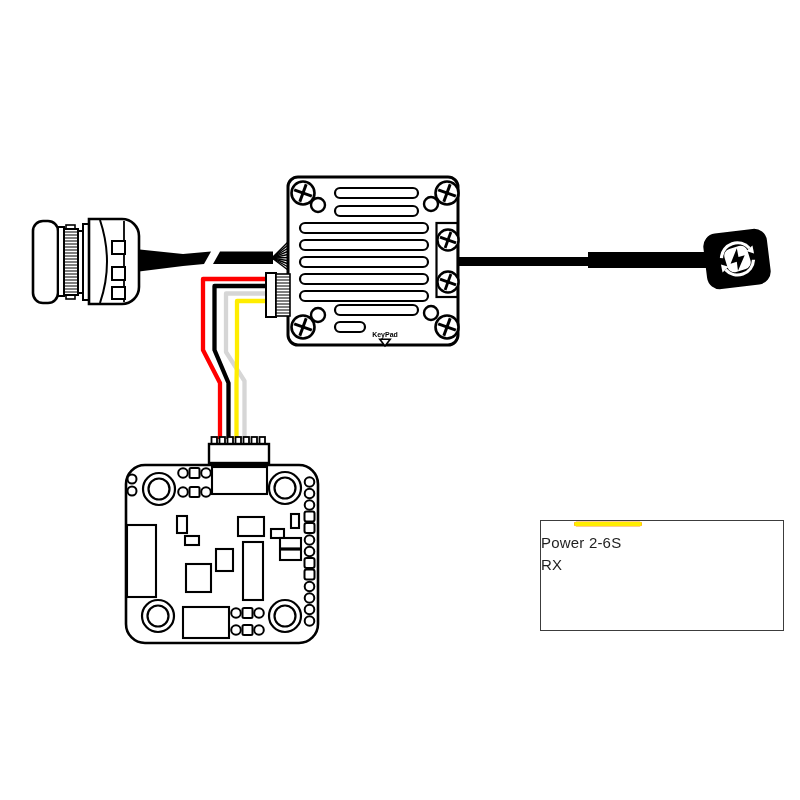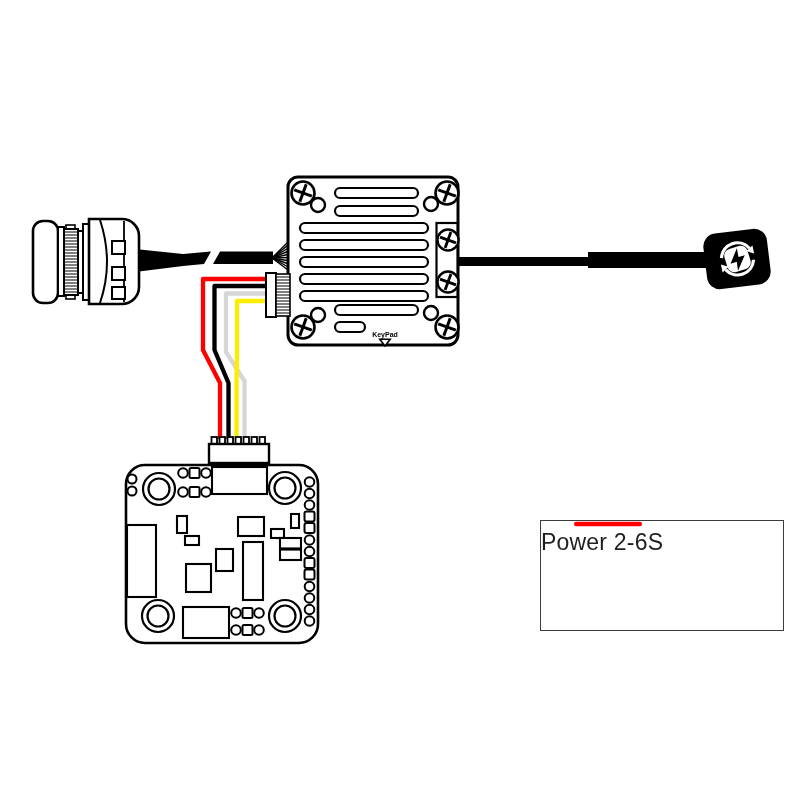--- a/index.html
+++ b/index.html
@@ -6,21 +6,21 @@
   .canvas{position:relative;width:800px;height:800px;background:#fff;overflow:hidden;
           font-family:"Liberation Sans",sans-serif;}
   svg{position:absolute;left:0;top:0;}
   .ln{fill:#fff;stroke:#000;}
   
   .legend{position:absolute;left:540px;top:520px;width:244px;height:111px;
           border:1.5px solid #3c3c3c;background:#fff;box-sizing:border-box;}
   .legend-row{display:flex;align-items:center;height:21.6px;}
   .legend-row:first-child{margin-top:11px;}
   .legend-swatch{margin-left:33px;margin-right:17px;flex:0 0 auto;display:block;}
-  .legend-label{font-size:23px;line-height:1;color:#1f1f1f;letter-spacing:.2px;}
+  .legend-label{font-size:15px;line-height:1;color:#1f1f1f;letter-spacing:.2px;}
   .keypad-text{font-family:"Liberation Sans",sans-serif;font-size:7px;font-weight:700;fill:#000;}
 </style>
 </head>
 <body>
 
 <div class="canvas">
 
 <svg width="800" height="800" viewBox="0 0 800 800">
 
   <g fill="none" stroke-width="4.3" stroke-linejoin="round">
@@ -212,15 +212,21 @@
   </g>
 </svg>
 
   <div class="legend">
     <div class="legend-row">
       <svg class="legend-swatch" width="68" height="6">
         <rect x="0" y="0.75" width="68" height="4.5" rx="2.25" fill="#ff0000"></rect>
       </svg>
       <span class="legend-label">Power 2-6S</span>
     </div>
+    <div class="legend-row">
+      <svg class="legend-swatch" width="68" height="6">
+        <rect x="0" y="0.75" width="68" height="4.5" rx="2.25" fill="#ffed00"></rect>
+      </svg>
+      <span class="legend-label">RX</span>
+    </div>
   </div>
 
 </div>
 
 </body></html>

